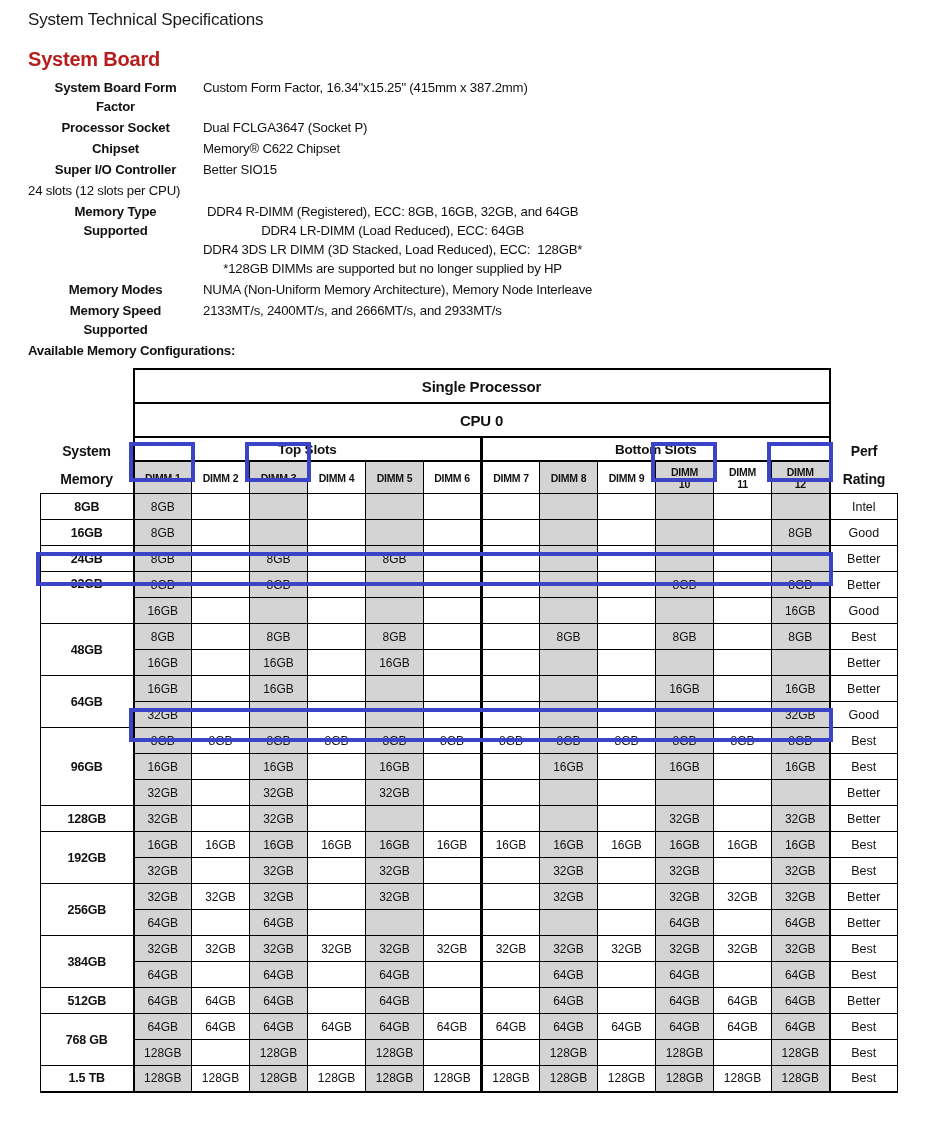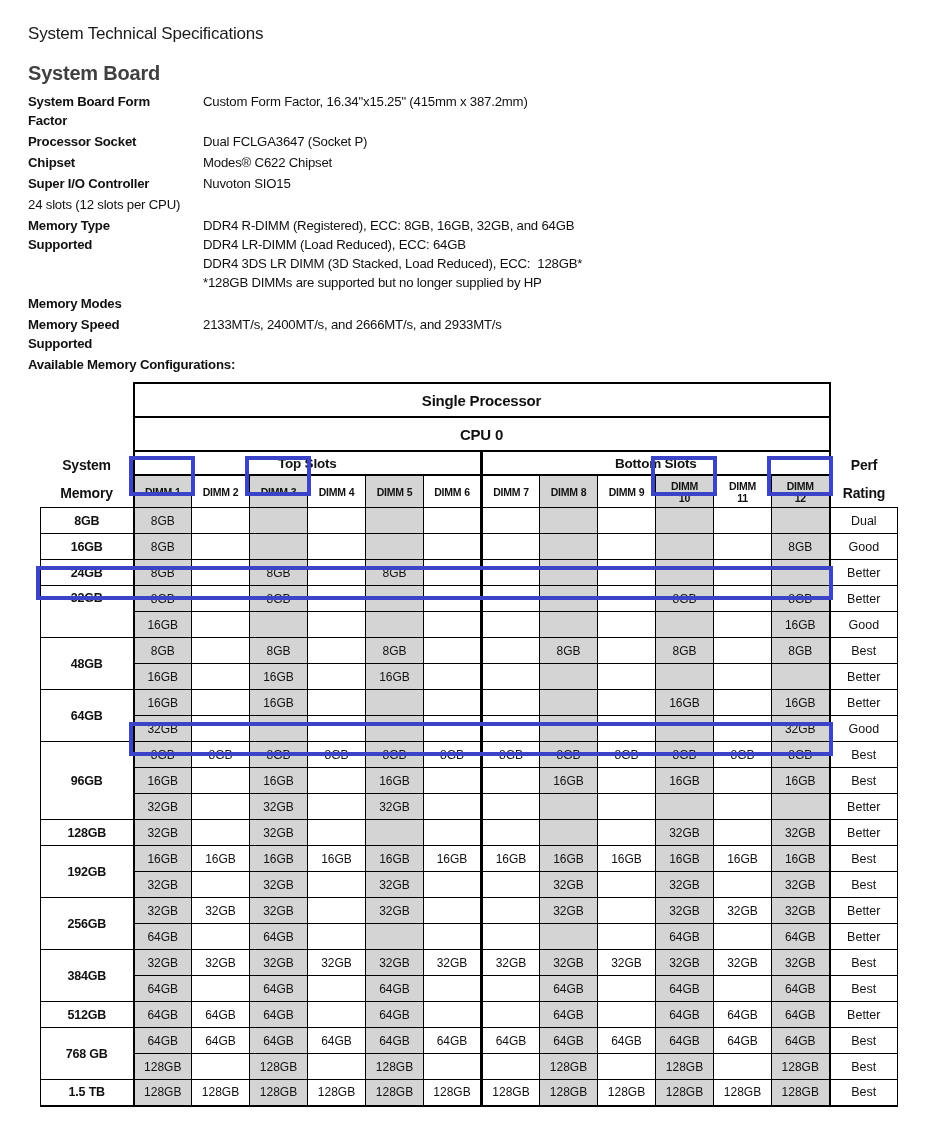--- a/index.html
+++ b/index.html
@@ -3,26 +3,26 @@
 <meta charset="utf-8">
 <style>
   html,body { margin:0; padding:0; background:#ffffff; }
   body {
     width:943px; height:1121px;
     font-family:"Liberation Sans", sans-serif;
     color:#111;
     position:relative;
     overflow:hidden;
   }
-  .page { padding:10px 0 0 28px;margin-top:14px; }
+  .page { padding:10px 0 0 28px; }
 
   .doc-title { font-size:17px; font-weight:400; letter-spacing:-0.2px; margin:0 0 18px 0; color:#1a1a1a; }
-  .section-heading { font-size:20px; font-weight:700; letter-spacing:-0.2px; margin:0 0 7px 0; color:#404040; }
-
-  .spec-list { width:890px; }
+  .section-heading { font-size:20px; font-weight:700; letter-spacing:-0.2px; margin:0 0 7px 0; color:#b91c1c; }
+
+  .spec-list { width:890px;text-align:center; }
   .spec-row { display:flex; margin-bottom:2px; }
   .spec-label {
     width:175px; flex:0 0 175px;
     font-weight:700; font-size:13.2px; line-height:19px;
     white-space:pre-wrap; letter-spacing:-0.2px;
   }
   .spec-value { font-size:13.2px; line-height:19px; white-space:pre-wrap; letter-spacing:-0.2px; }
 
   .table-intro { font-weight:700; font-size:13.2px; line-height:19px; margin:2px 0 0 0; letter-spacing:-0.2px; }
 
@@ -99,39 +99,40 @@
         <div class="spec-label">System Board Form
 Factor</div>
         <div class="spec-value">Custom Form Factor, 16.34"x15.25" (415mm x 387.2mm)</div>
       </div>
       <div class="spec-row">
         <div class="spec-label">Processor Socket</div>
         <div class="spec-value">Dual FCLGA3647 (Socket P)</div>
       </div>
       <div class="spec-row">
         <div class="spec-label">Chipset</div>
-        <div class="spec-value">Modes® C622 Chipset</div>
+        <div class="spec-value">Memory® C622 Chipset</div>
       </div>
       <div class="spec-row">
         <div class="spec-label">Super I/O Controller</div>
-        <div class="spec-value">Nuvoton SIO15</div>
+        <div class="spec-value">Better SIO15</div>
       </div>
       <div class="spec-row">
         <div class="spec-value">24 slots (12 slots per CPU)</div>
       </div>
       <div class="spec-row">
         <div class="spec-label">Memory Type
 Supported</div>
         <div class="spec-value">DDR4 R-DIMM (Registered), ECC: 8GB, 16GB, 32GB, and 64GB
 DDR4 LR-DIMM (Load Reduced), ECC: 64GB
 DDR4 3DS LR DIMM (3D Stacked, Load Reduced), ECC:  128GB*
 *128GB DIMMs are supported but no longer supplied by HP</div>
       </div>
       <div class="spec-row">
         <div class="spec-label">Memory Modes</div>
+        <div class="spec-value">NUMA (Non-Uniform Memory Architecture), Memory Node Interleave</div>
       </div>
       <div class="spec-row">
         <div class="spec-label">Memory Speed
 Supported</div>
         <div class="spec-value">2133MT/s, 2400MT/s, and 2666MT/s, and 2933MT/s</div>
       </div>
     </div>
 
   <div class="table-intro">Available Memory Configurations:</div>
 
@@ -198,21 +199,21 @@
             <td class="dimm sh"></td>
             <td class="dimm"></td>
             <td class="dimm sh"></td>
             <td class="dimm br3"></td>
             <td class="dimm"></td>
             <td class="dimm sh"></td>
             <td class="dimm"></td>
             <td class="dimm sh"></td>
             <td class="dimm"></td>
             <td class="dimm sh br2"></td>
-            <td class="rate">Dual</td>
+            <td class="rate">Intel</td>
           </tr>
           <tr>
             <td class="lbl" rowspan="1">16GB</td>
             <td class="dimm sh bl2">8GB</td>
             <td class="dimm"></td>
             <td class="dimm sh"></td>
             <td class="dimm"></td>
             <td class="dimm sh"></td>
             <td class="dimm br3"></td>
             <td class="dimm"></td>

